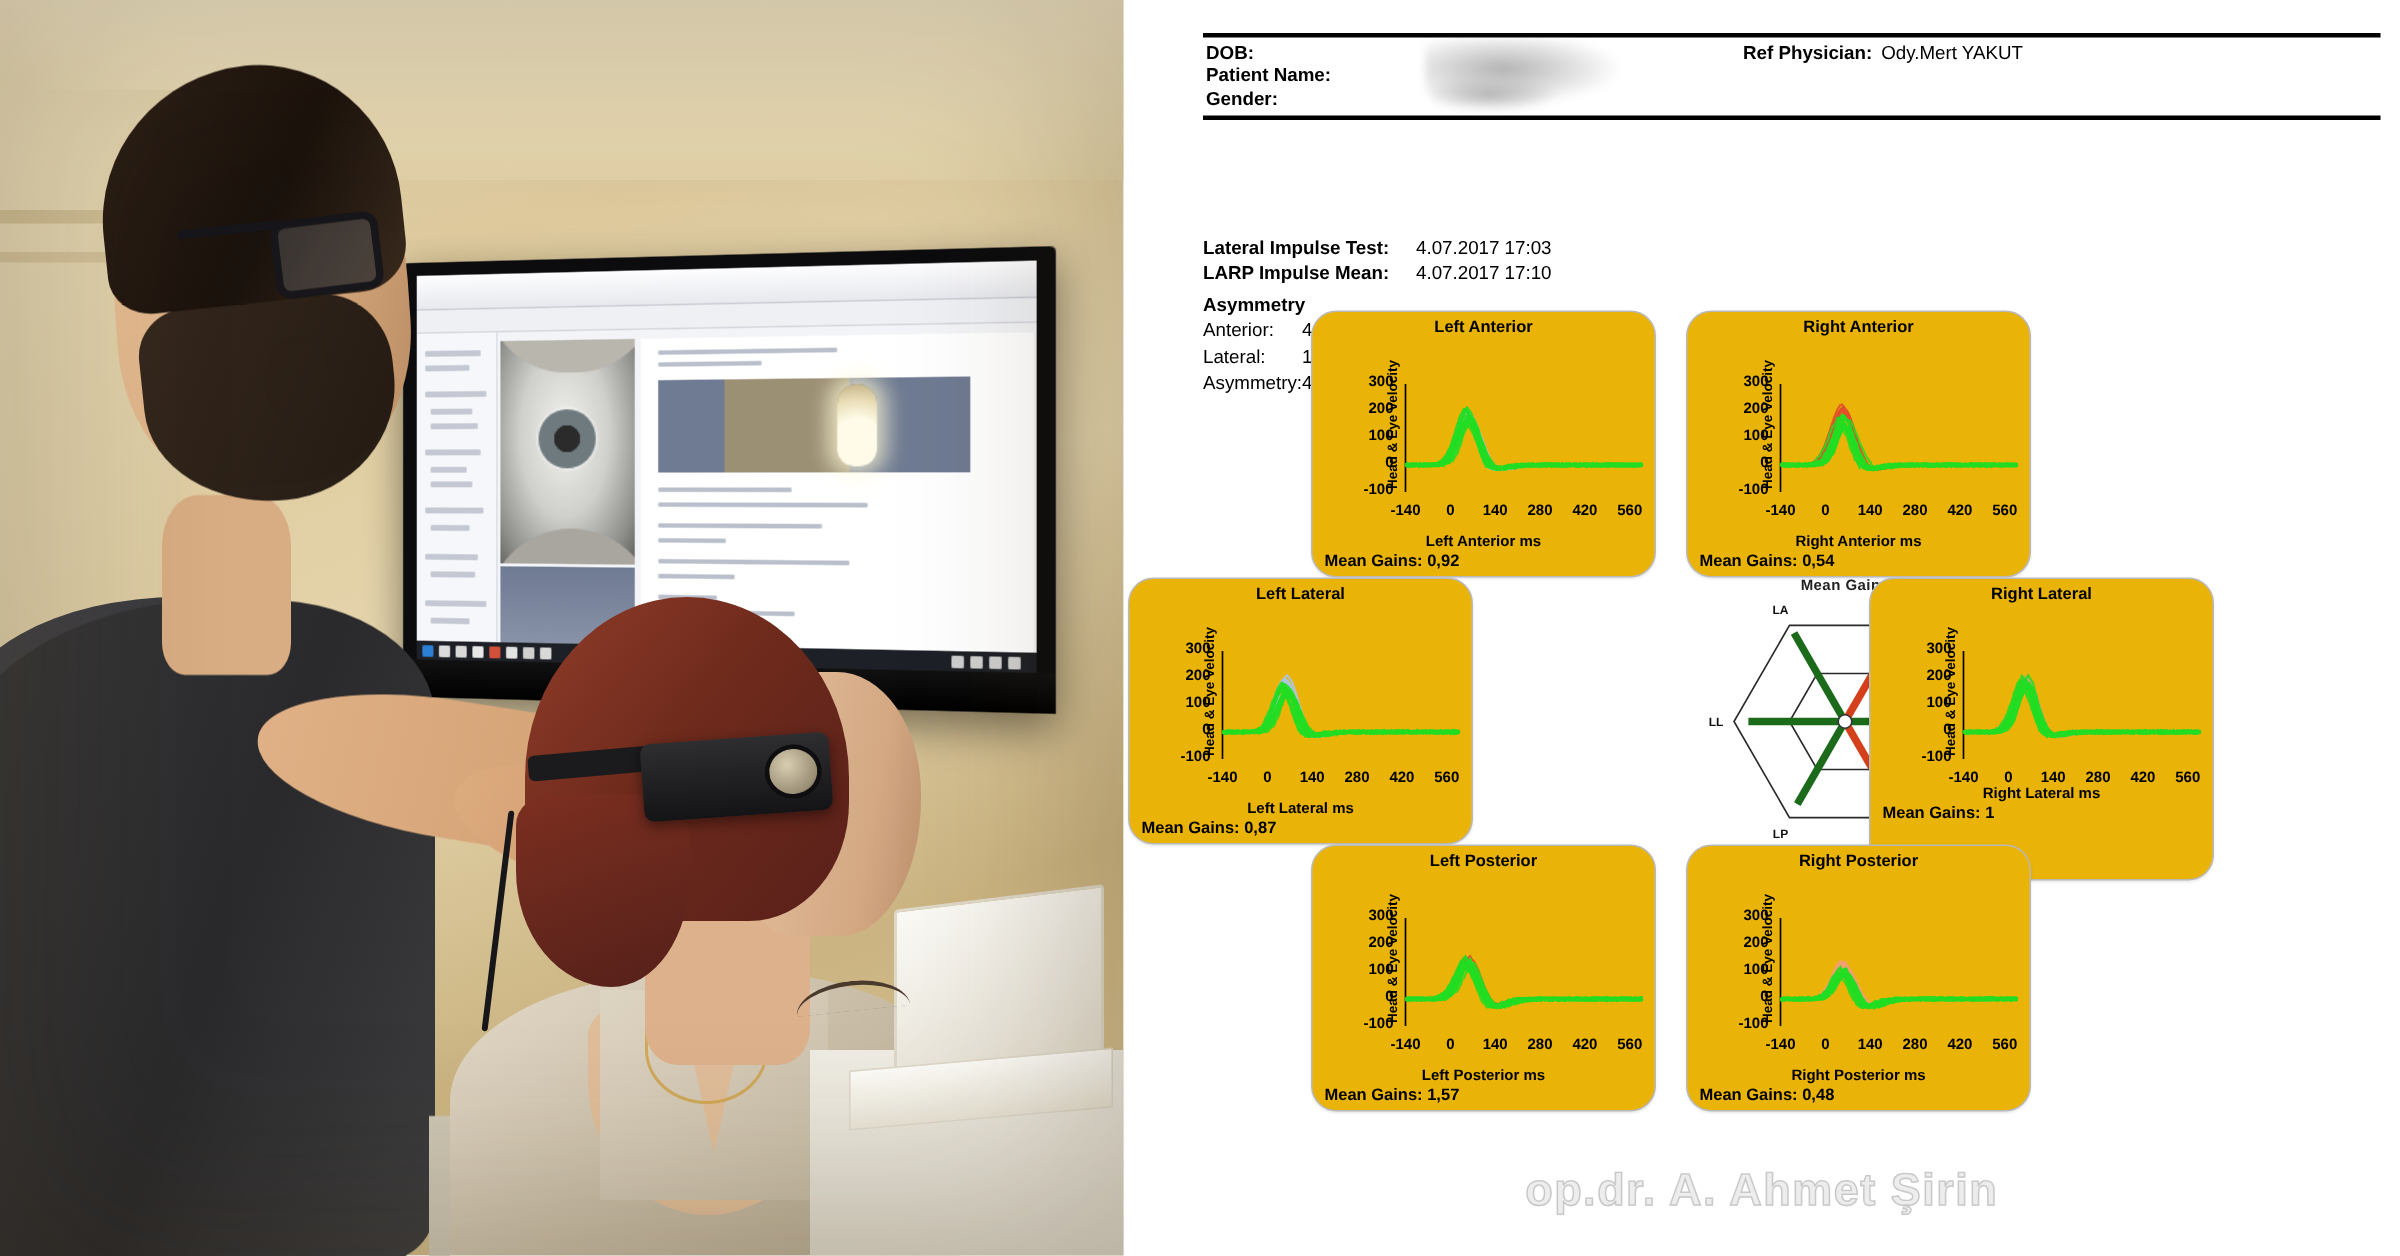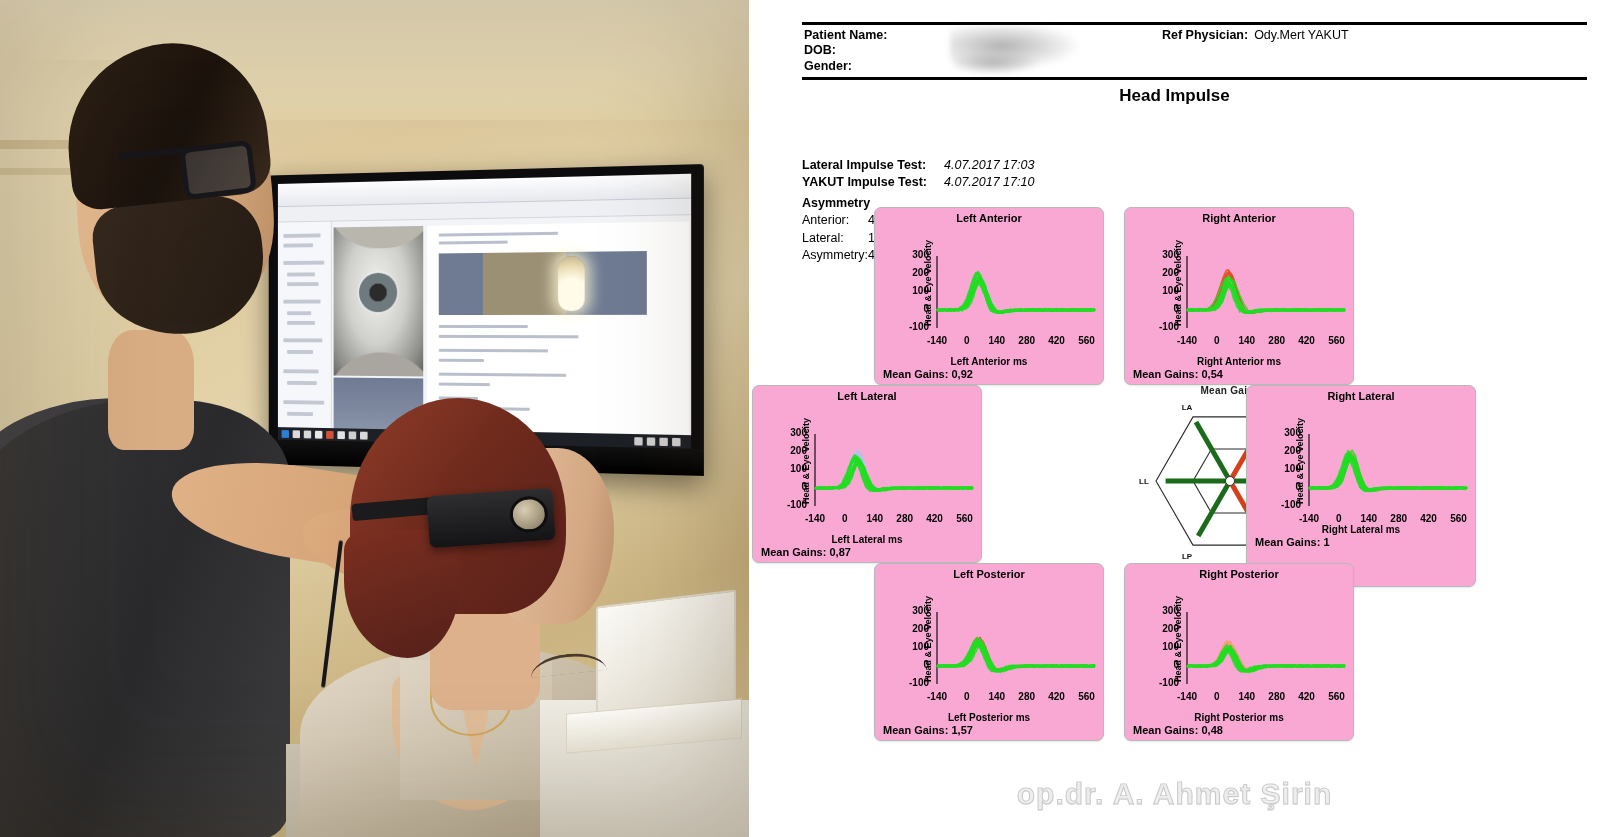--- a/index.html
+++ b/index.html
@@ -174,29 +174,29 @@
      filter:blur(2.5px); }
   .redact2 { position:absolute; left:152px; top:26px; width:86px; height:24px;
      background:radial-gradient(ellipse at 45% 50%, rgba(160,160,160,.70), rgba(255,255,255,0) 70%);
      filter:blur(2.5px); }
 
   #hi-title { text-align:center; font-weight:bold; font-size:17px; margin-top:6px; }
 
   #tests { position:absolute; left:50px; top:157px; font-size:12.5px; width:320px;}
   .t-row { display:flex; line-height:17px; }
   .t-lbl { font-weight:bold; width:128px; }
-  .t-val { padding-left:14px;font-style:italic; }
+  .t-val { padding-left:14px; }
   .asym-h { font-weight:bold; margin-top:3px; line-height:18px; }
   .a-row { display:flex; line-height:17.5px; }
   .a-lbl { width:66px; }
   .a-val { font-weight:normal; }
 
   
   #grid { position:absolute; left:122px; top:207px; width:712px; height:545px; }
-  .panel { position:absolute; background:#f9a8d4; border:1px solid #b9b9b9; border-radius:7px;
+  .panel { position:absolute; background:#eab308; border:1px solid #b9b9b9; border-radius:17px;
      box-shadow:0 1px 2px rgba(0,0,0,.10); }
   .p-title { text-align:center; font-size:11px; font-weight:bold; margin-top:4px; }
   .plot { position:relative; margin:0 6px; }
   .yl { position:absolute; left:2px; top:50%; transform:translateY(-50%) rotate(-90deg);
       transform-origin:center; font-size:9px; font-weight:bold; white-space:nowrap;}
   .ytick { position:absolute; font-size:10px; font-weight:bold; right:0; }
   .xtick { position:absolute; font-size:10px; font-weight:bold; }
   .xl { text-align:center; font-size:10px; font-weight:bold; margin-top:-1px;}
   .mg { font-size:11px; font-weight:bold; padding:1px 0 0 8px;}
 
@@ -323,41 +323,40 @@
     <div class="ph-layer" id="table-leg"></div>
     <div class="ph-layer" id="vignette"></div>
   </div>
 
   <div id="report">
 
 
     <div id="pt-block">
       <div class="rule"></div>
       <div class="pt-rows">
+        <div class="pt-line">DOB:</div>
         <div class="pt-line">Patient Name:</div>
-        <div class="pt-line">DOB:</div>
         <div class="pt-line">Gender:</div>
         <div class="redact"></div>
         <div class="redact2"></div>
         <div id="ref-phys">
           <b>Ref Physician:</b><span class="val">Ody.Mert YAKUT</span>
         </div>
       </div>
       <div class="rule"></div>
     </div>
 
-    <div id="hi-title">Head Impulse</div>
 
     <div id="tests">
       <div class="t-row">
         <div class="t-lbl">Lateral Impulse Test:</div>
         <div class="t-val">4.07.2017 17:03</div>
       </div>
       <div class="t-row">
-        <div class="t-lbl">YAKUT Impulse Test:</div>
+        <div class="t-lbl">LARP Impulse Mean:</div>
         <div class="t-val">4.07.2017 17:10</div>
       </div>
       <div class="asym-h">Asymmetry</div>
       <div class="a-row">
         <div class="a-lbl">Anterior:</div>
         <div class="a-val">41%</div>
       </div>
       <div class="a-row">
         <div class="a-lbl">Lateral:</div>
         <div class="a-val">13%</div>

